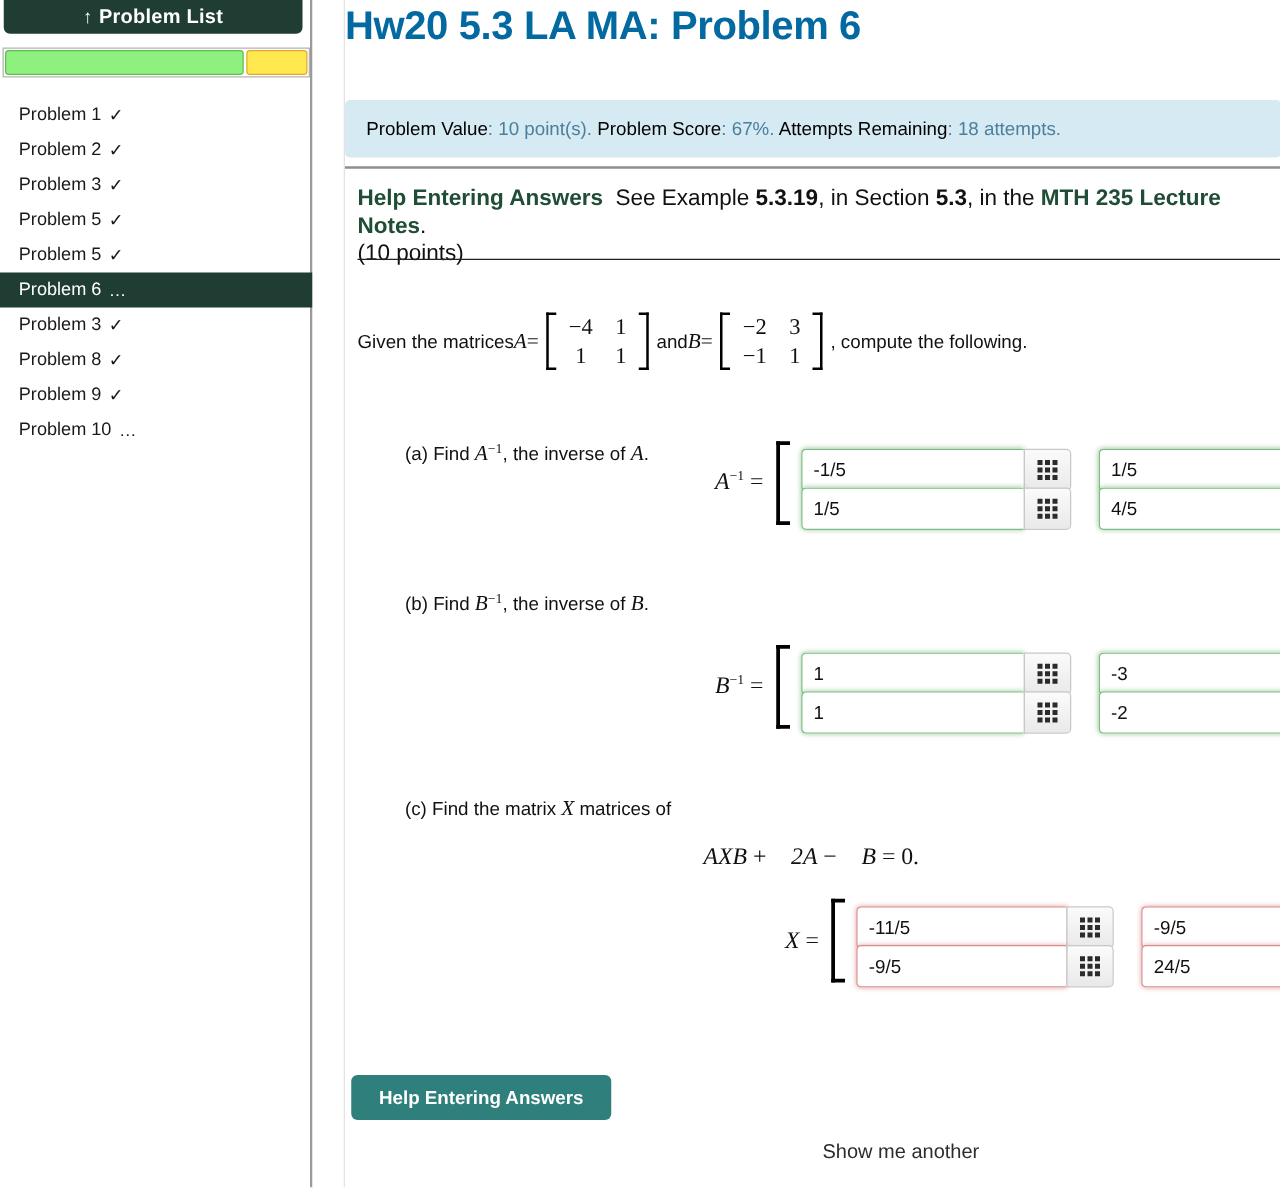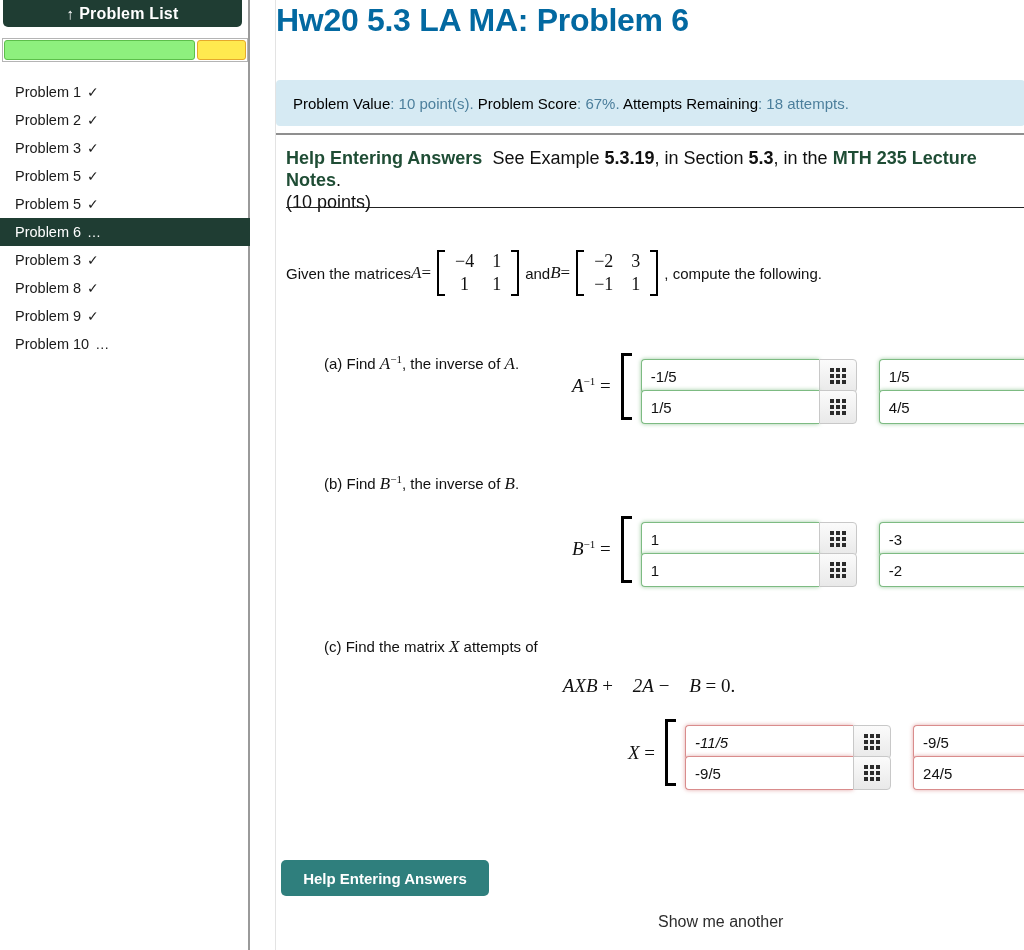--- a/index.html
+++ b/index.html
@@ -448,28 +448,28 @@
                       <i></i>
                     </div>
                   </div>
                 </div>
                 <div class="ansfield">
                   <input type="text" value="-2" style="width: 178px;">
                 </div>
               </div>
             </div>
           </div>
-          <div class="part-label" style="top: 637px;"><span>(c) Find the matrix </span><span class="mathvar">X</span><span> attempts of</span><span></span></div>
+          <div class="part-label" style="top: 637px;"><span>(c) Find the matrix </span><span class="mathvar">X</span><span> matrices of</span><span></span></div>
           <div class="ansmatrix" style="top: 719px; left: 352px;">
             <span class="lhs"><span>X</span><span style="font-style:normal"> =</span></span>
             <span class="bracket l"></span>
             <div class="cells">
               <div class="cellrow">
                 <div class="ansfield wrong">
-                  <input type="text" value="-11/5" style="width: 168px; font-style: italic;">
+                  <input type="text" value="-11/5" style="width: 168px;">
                   <div class="keypad-btn">
                     <div class="keypad-grid">
                       <i></i>
                       <i></i>
                       <i></i>
                       <i></i>
                       <i></i>
                       <i></i>
                       <i></i>
                       <i></i>

